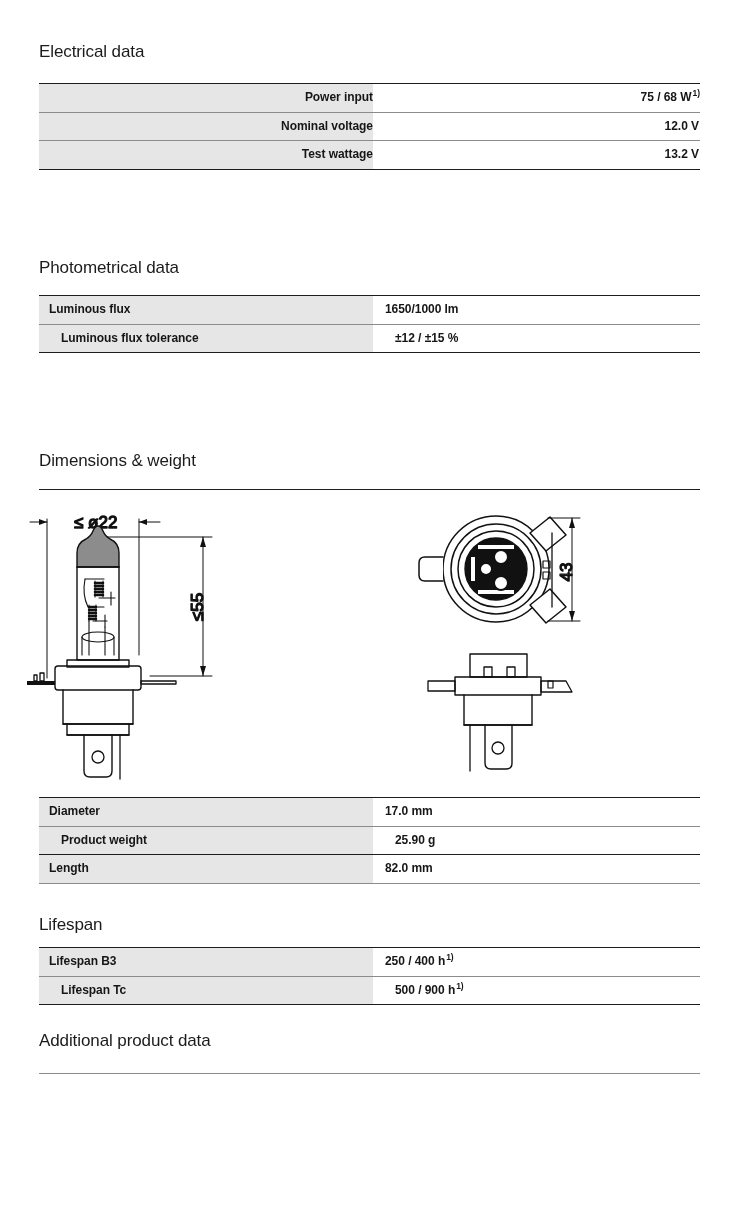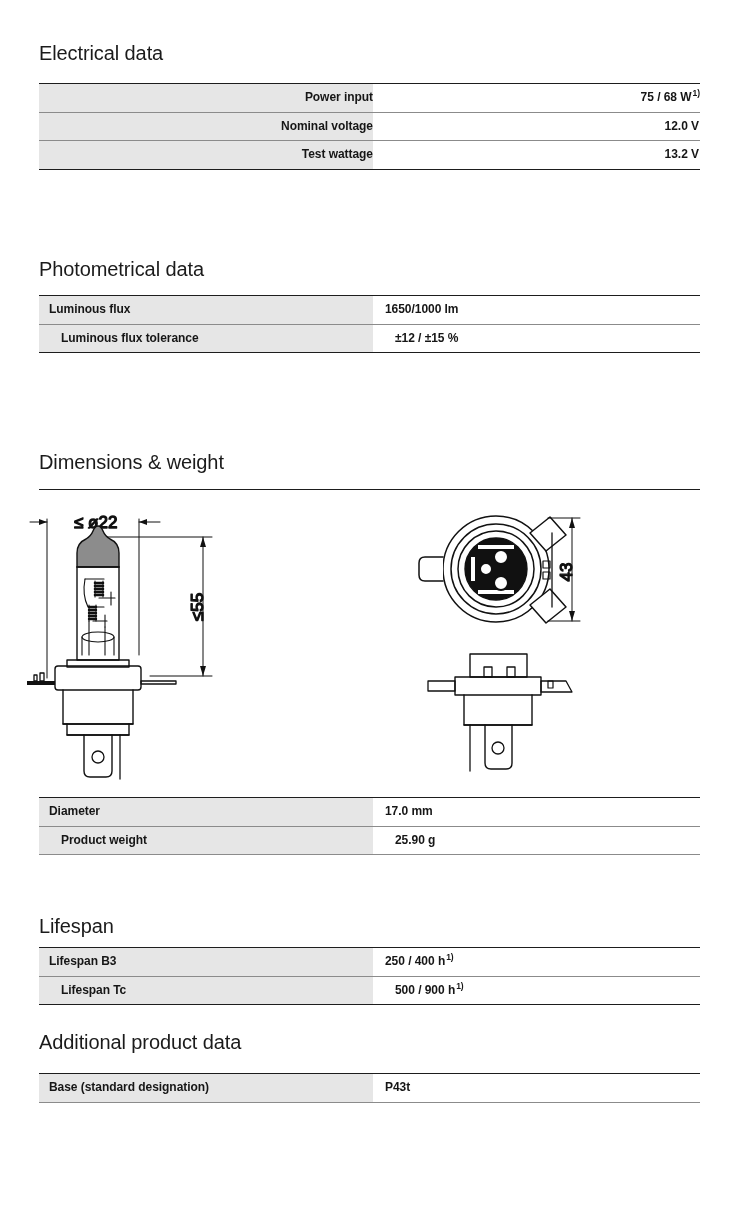--- a/index.html
+++ b/index.html
@@ -19,21 +19,21 @@
     position: relative;
     width: 750px;
     height: 1224px;
     background: #ffffff;
   }
 
   
   .section-heading {
     position: absolute;
     left: 39px;
-    font-size: 20px;
+    font-size: 17px;
     font-weight: 400;
     letter-spacing: -0.1px;
     color: #1b1b1b;
     white-space: nowrap;
   }
 
   
   .spec-table {
     position: absolute;
     left: 39px;
@@ -311,20 +311,24 @@
   <table class="spec-table" style="top:797px;">
     <tbody>
       <tr class="rule-dark">
         <td class="label">Diameter</td>
         <td class="value"><span>17.0 mm</span><sup class="fn"></sup></td>
       </tr>
       <tr class="rule-gray">
         <td class="label">Product weight</td>
         <td class="value"><span>25.90 g</span><sup class="fn"></sup></td>
       </tr>
+      <tr class="rule-dark">
+        <td class="label">Length</td>
+        <td class="value"><span>82.0 mm</span><sup class="fn"></sup></td>
+      </tr>
       <tr class="tail rule-gray">
         <td class="label"></td>
         <td class="value"></td>
       </tr>
     </tbody>
   </table>
 
   <div class="section-heading" style="top:915px;">Lifespan</div>
 
   <table class="spec-table" style="top:947px;">
@@ -341,24 +345,20 @@
         <td class="label"></td>
         <td class="value"></td>
       </tr>
     </tbody>
   </table>
 
   <div class="section-heading" style="top:1031px;">Additional product data</div>
 
   <table class="spec-table" style="top:1073px;">
     <tbody>
-      <tr class="rule-dark">
-        <td class="label">Base (standard designation)</td>
-        <td class="value"><span>P43t</span><sup class="fn"></sup></td>
-      </tr>
       <tr class="tail rule-gray">
         <td class="label"></td>
         <td class="value"></td>
       </tr>
     </tbody>
   </table>
 
 </div>
 
 </body></html>

